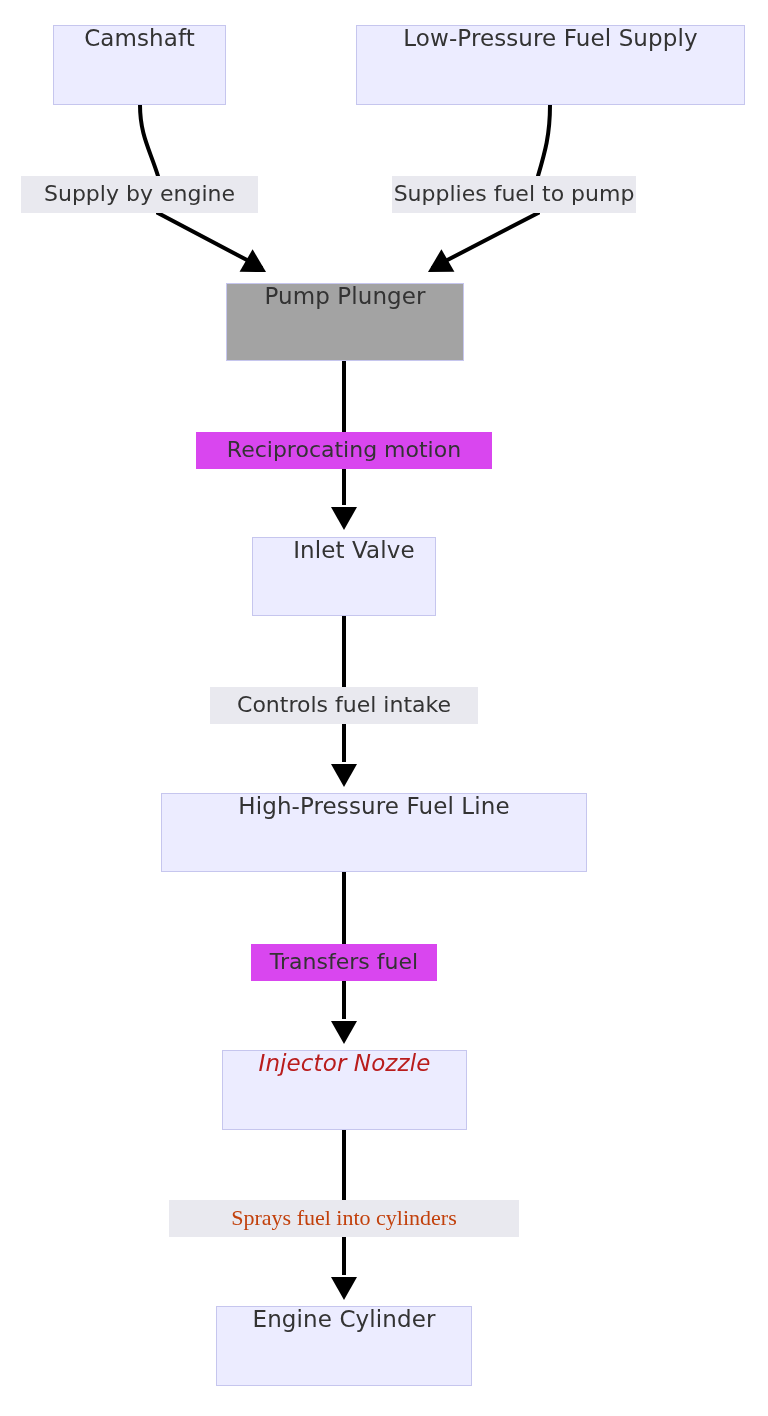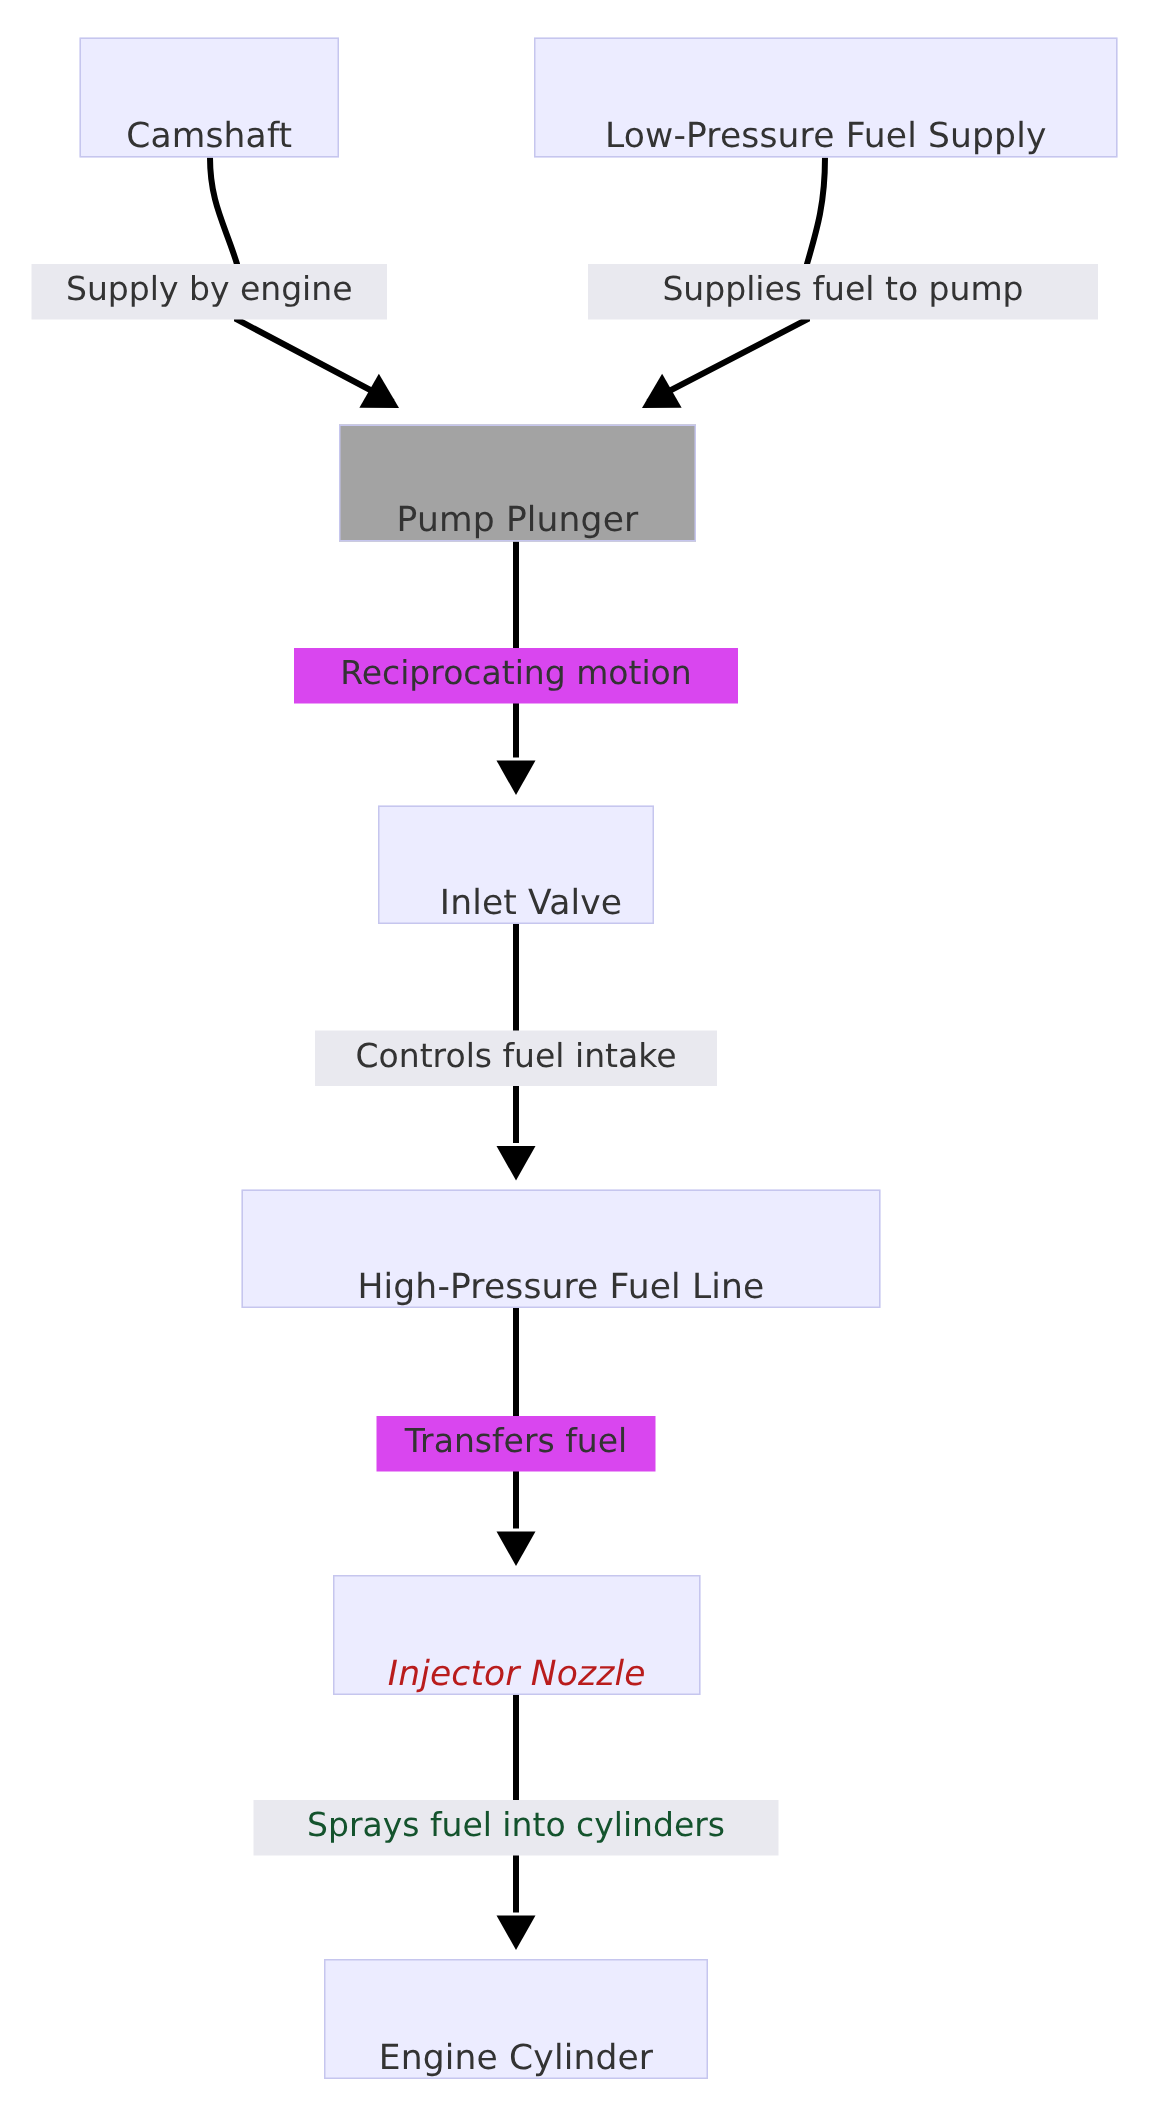--- a/index.html
+++ b/index.html
@@ -25,21 +25,21 @@
     height: 1416px;
     pointer-events: none;
   }
   .node {
     position: absolute;
     box-sizing: border-box;
     background: #ECECFF;
     border: 1px solid #C6C6EE;
     border-radius: 0px;
     display: flex;
-    align-items: flex-end;
+    align-items: flex-start;
     justify-content: center;
     z-index: 2;
   }
   .node-label {
     font-size: 23px;
     color: #333333;
     line-height: 1.1;
     white-space: nowrap;
     letter-spacing: 0.1px;
   }
@@ -100,20 +100,20 @@
       </div>
       <div class="node" style="left: 222px; top: 1050px; width: 245px; height: 80px; background: rgb(236, 236, 255); border-color: rgb(198, 198, 238);">
         <span class="node-label" style="color: #b91c1c; font-style: italic;">Injector Nozzle</span>
       </div>
       <div class="node" style="left: 216px; top: 1306px; width: 256px; height: 80px; background: rgb(236, 236, 255); border-color: rgb(198, 198, 238);">
         <span class="node-label" style="color: rgb(51, 51, 51);">Engine Cylinder</span>
       </div>
     </div>
   <div id="edge-labels-container">
       <div class="edge-label" style="left: 21px; top: 176px; width: 237px; height: 37px; background: rgb(233, 233, 239); color: rgb(51, 51, 51);">Supply by engine</div>
-      <div class="edge-label" style="left: 392px; top: 176px; width: 340px; height: 37px; background: rgb(233, 233, 239); color: rgb(51, 51, 51);">Supplies fuel to pump</div>
+      <div class="edge-label" style="left: 392px; top: 176px; width: 244px; height: 37px; background: rgb(233, 233, 239); color: rgb(51, 51, 51);">Supplies fuel to pump</div>
       <div class="edge-label" style="left: 196px; top: 432px; width: 296px; height: 37px; background: #d946ef; color: rgb(51, 51, 51);">Reciprocating motion</div>
       <div class="edge-label" style="left: 210px; top: 687px; width: 268px; height: 37px; background: rgb(233, 233, 239); color: rgb(51, 51, 51);">Controls fuel intake</div>
       <div class="edge-label" style="left: 251px; top: 944px; width: 186px; height: 37px; background: #d946ef; color: rgb(51, 51, 51);">Transfers fuel</div>
-      <div class="edge-label" style="left: 169px; top: 1200px; width: 350px; height: 37px; background: rgb(233, 233, 239); color: #14532d;">Sprays fuel into cylinders</div>
+      <div class="edge-label" style="left: 169px; top: 1200px; width: 350px; height: 37px; background: rgb(233, 233, 239); color: #c2410c; font-family: Liberation Serif, serif;">Sprays fuel into cylinders</div>
     </div>
 
 </div>
 
 </body></html>

